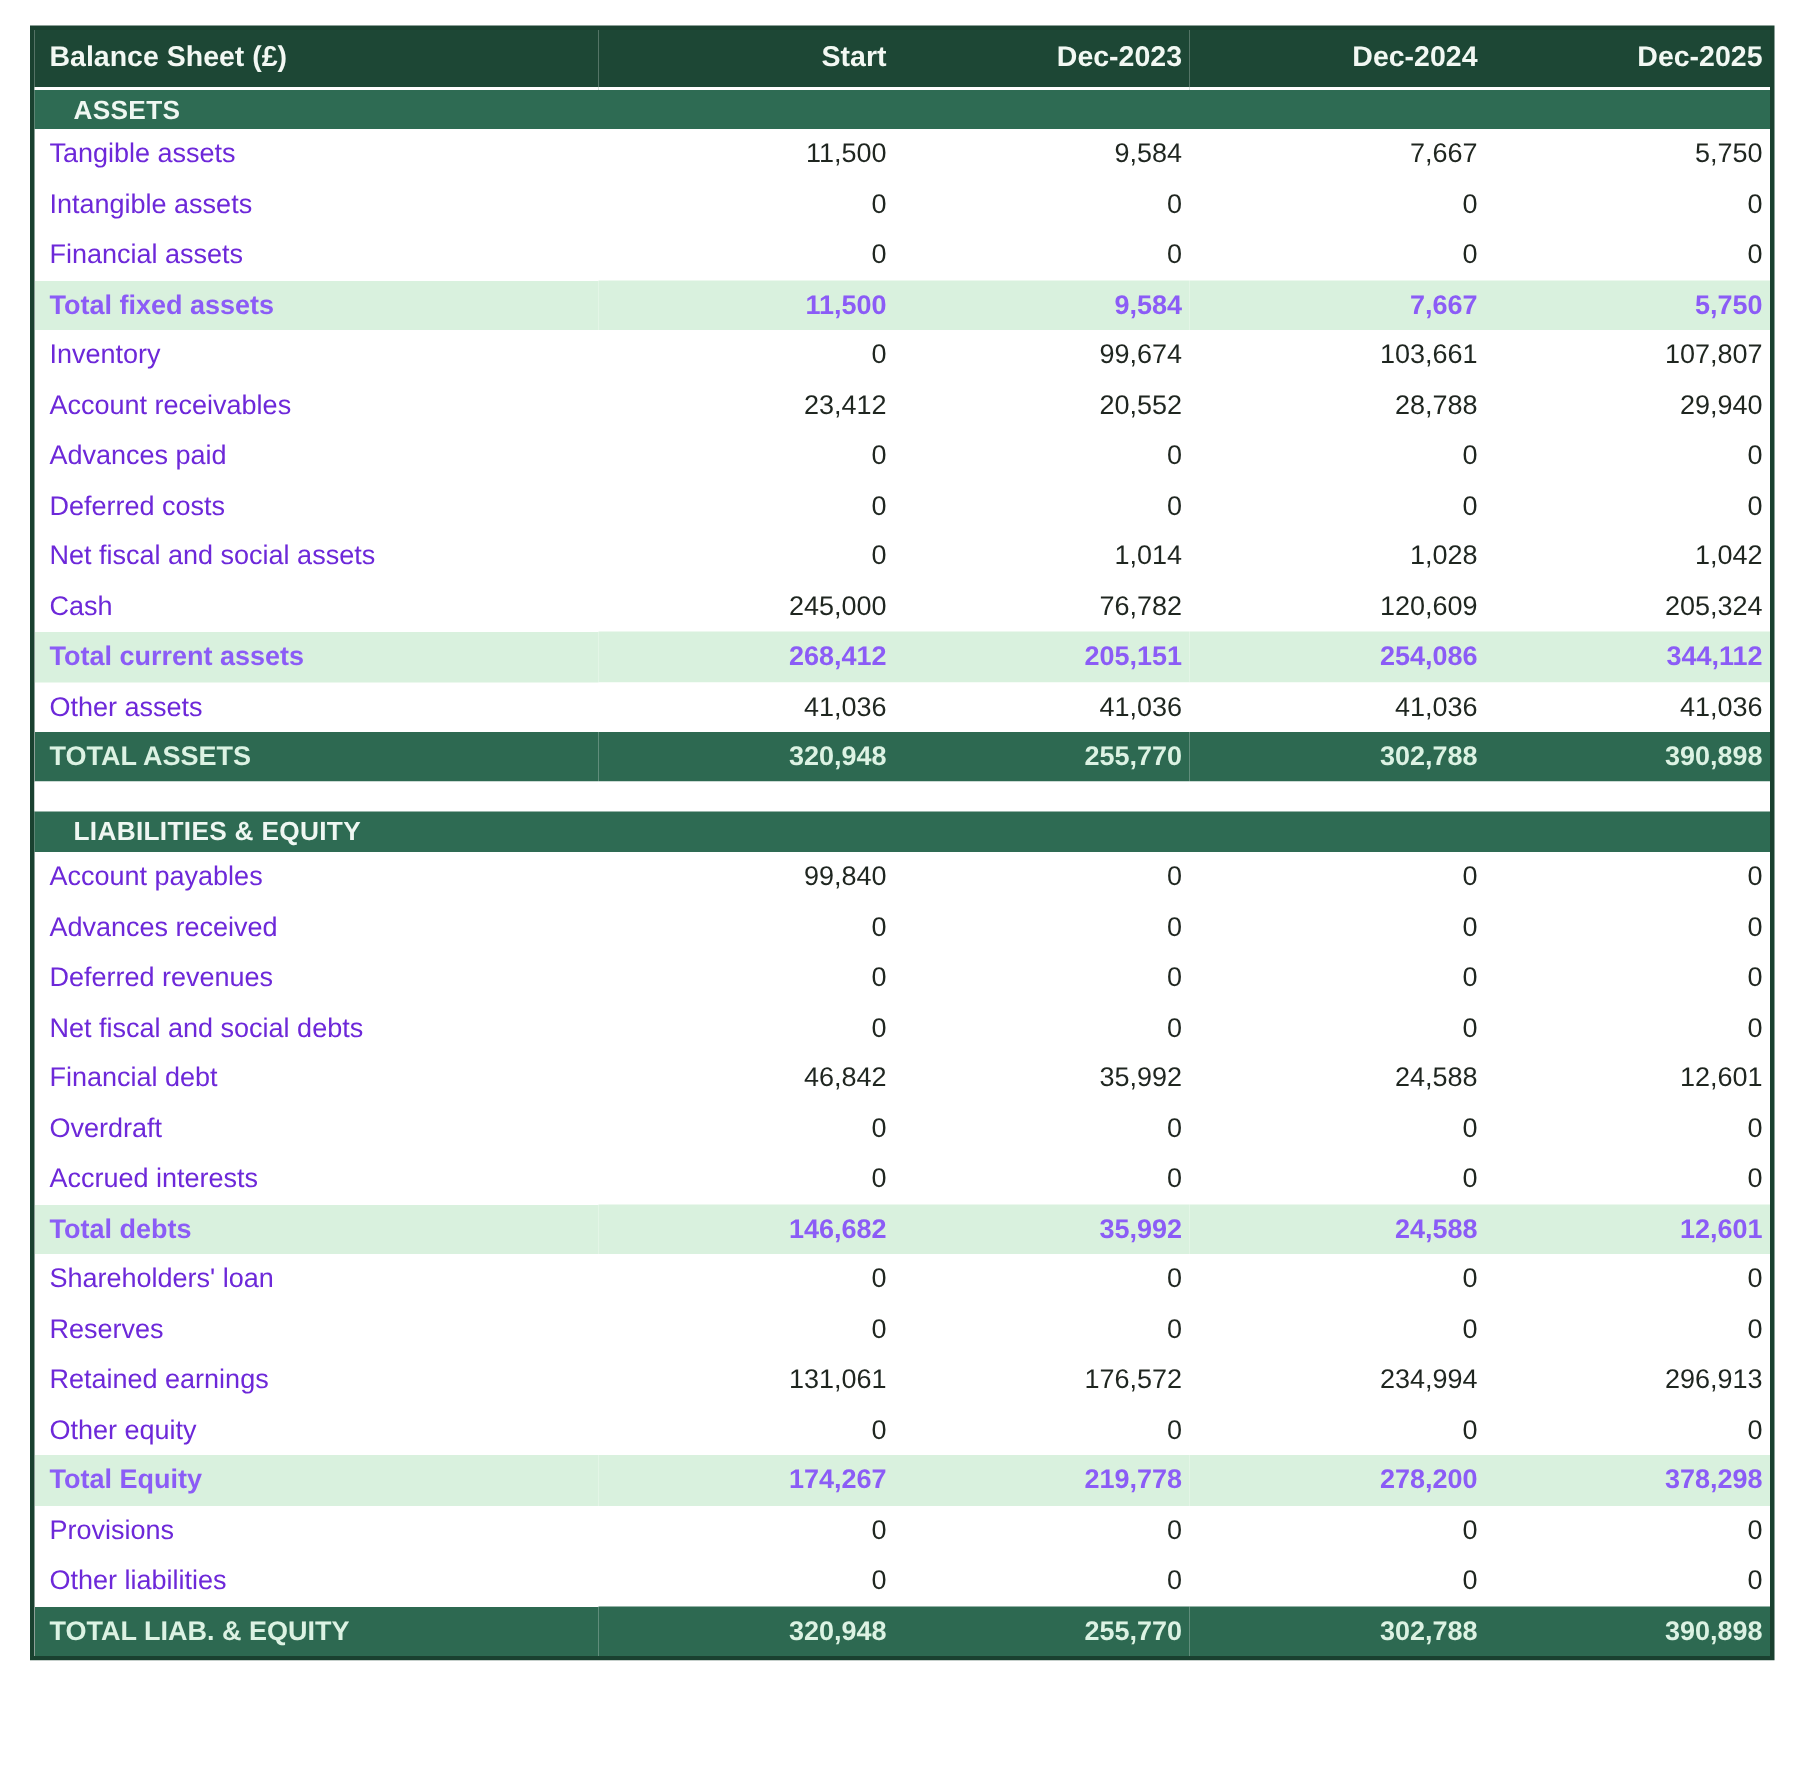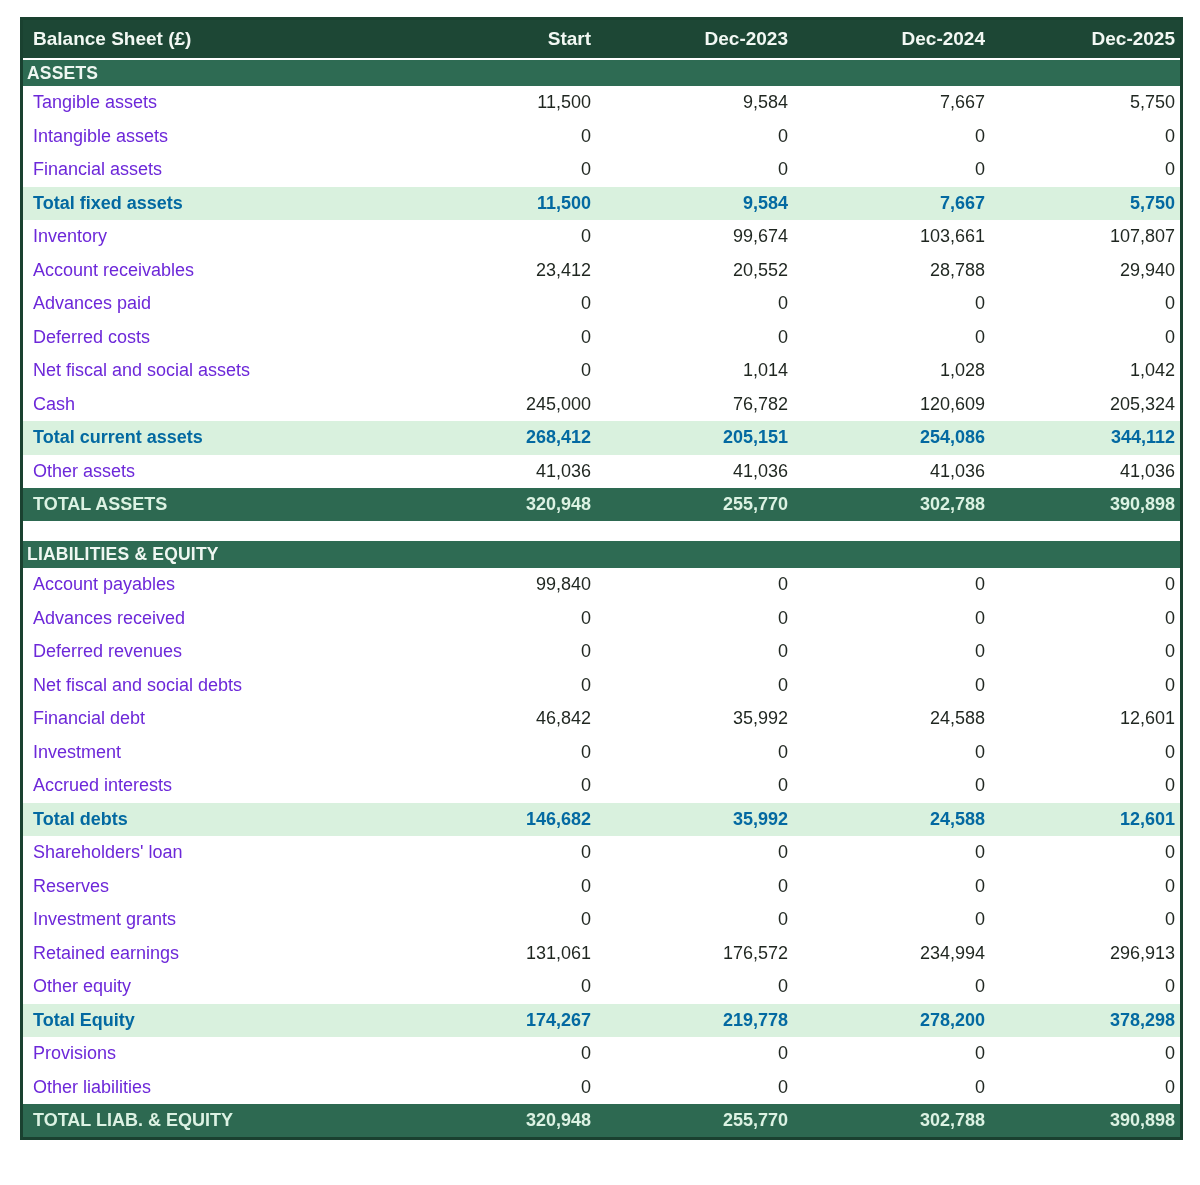--- a/index.html
+++ b/index.html
@@ -36,21 +36,21 @@
 
   
   tr.section-row {
     background: #2e6b53;
     height: 27px;
   }
   tr.section-row td {
     color: #eff7f2;
     font-weight: 700;
     font-size: 17.5px;
-    padding-left: 4px;
+    padding-left: 26px;
     letter-spacing: 0.2px;
   }
 
   
   tr.data-row { background: #ffffff; height: 33.5px; }
   td.label {
     text-align: left;
     padding-left: 10px;
     font-size: 18px;
     color: #6d28d9;
@@ -62,21 +62,21 @@
     padding-right: 5px;
     font-size: 18px;
     color: #1f2620;
     white-space: nowrap;
   }
 
   
   tr.subtotal-row { background: #d9f1de; height: 33.5px; }
   tr.subtotal-row td {
     font-weight: 700;
-    color: #0369a1;
+    color: #8b5cf6;
   }
 
   
   tr.total-row { background: #2d6951; height: 33px; }
   tr.total-row td {
     font-weight: 700;
     color: #dcf2e3;
   }
 
   
@@ -235,21 +235,21 @@
           <td class="num">0</td>
         </tr>
         <tr class="data-row">
           <td class="label">Financial debt</td>
           <td class="num">46,842</td>
           <td class="num">35,992</td>
           <td class="num">24,588</td>
           <td class="num">12,601</td>
         </tr>
         <tr class="data-row">
-          <td class="label">Investment</td>
+          <td class="label">Overdraft</td>
           <td class="num">0</td>
           <td class="num">0</td>
           <td class="num">0</td>
           <td class="num">0</td>
         </tr>
         <tr class="data-row">
           <td class="label">Accrued interests</td>
           <td class="num">0</td>
           <td class="num">0</td>
           <td class="num">0</td>
@@ -270,27 +270,20 @@
           <td class="num">0</td>
         </tr>
         <tr class="data-row">
           <td class="label">Reserves</td>
           <td class="num">0</td>
           <td class="num">0</td>
           <td class="num">0</td>
           <td class="num">0</td>
         </tr>
         <tr class="data-row">
-          <td class="label">Investment grants</td>
-          <td class="num">0</td>
-          <td class="num">0</td>
-          <td class="num">0</td>
-          <td class="num">0</td>
-        </tr>
-        <tr class="data-row">
           <td class="label">Retained earnings</td>
           <td class="num">131,061</td>
           <td class="num">176,572</td>
           <td class="num">234,994</td>
           <td class="num">296,913</td>
         </tr>
         <tr class="data-row">
           <td class="label">Other equity</td>
           <td class="num">0</td>
           <td class="num">0</td>

